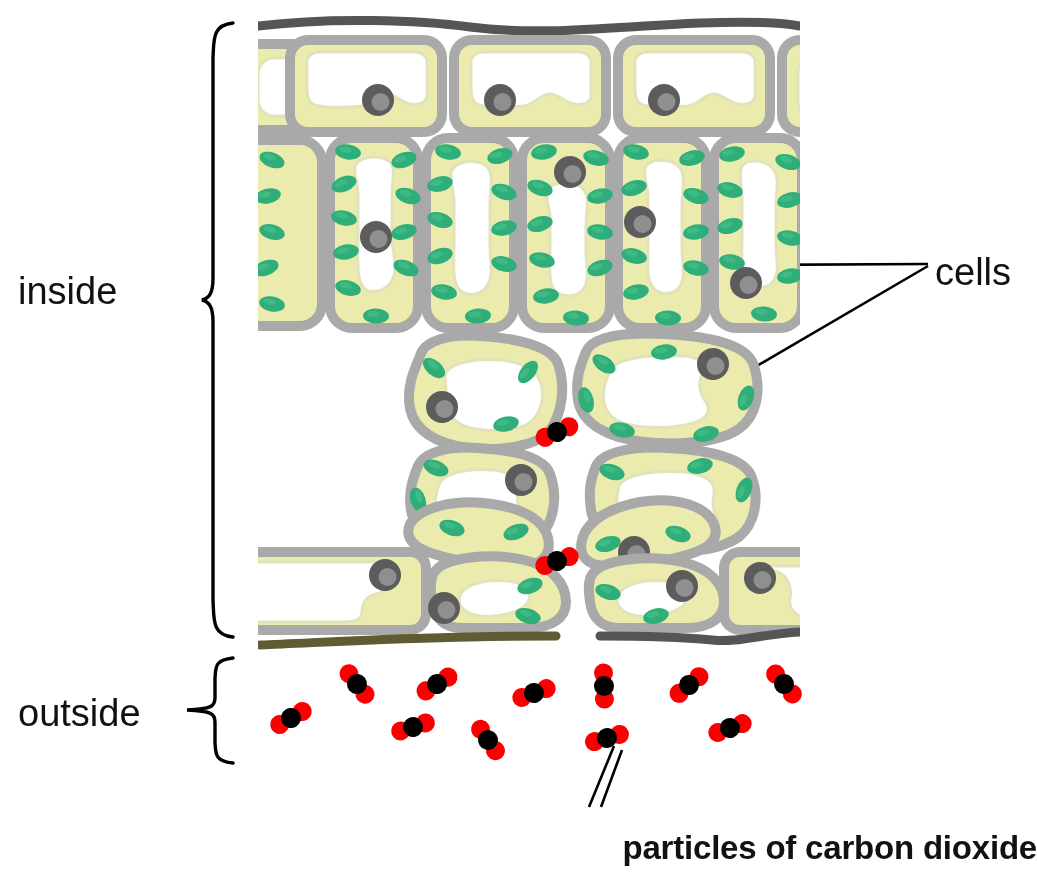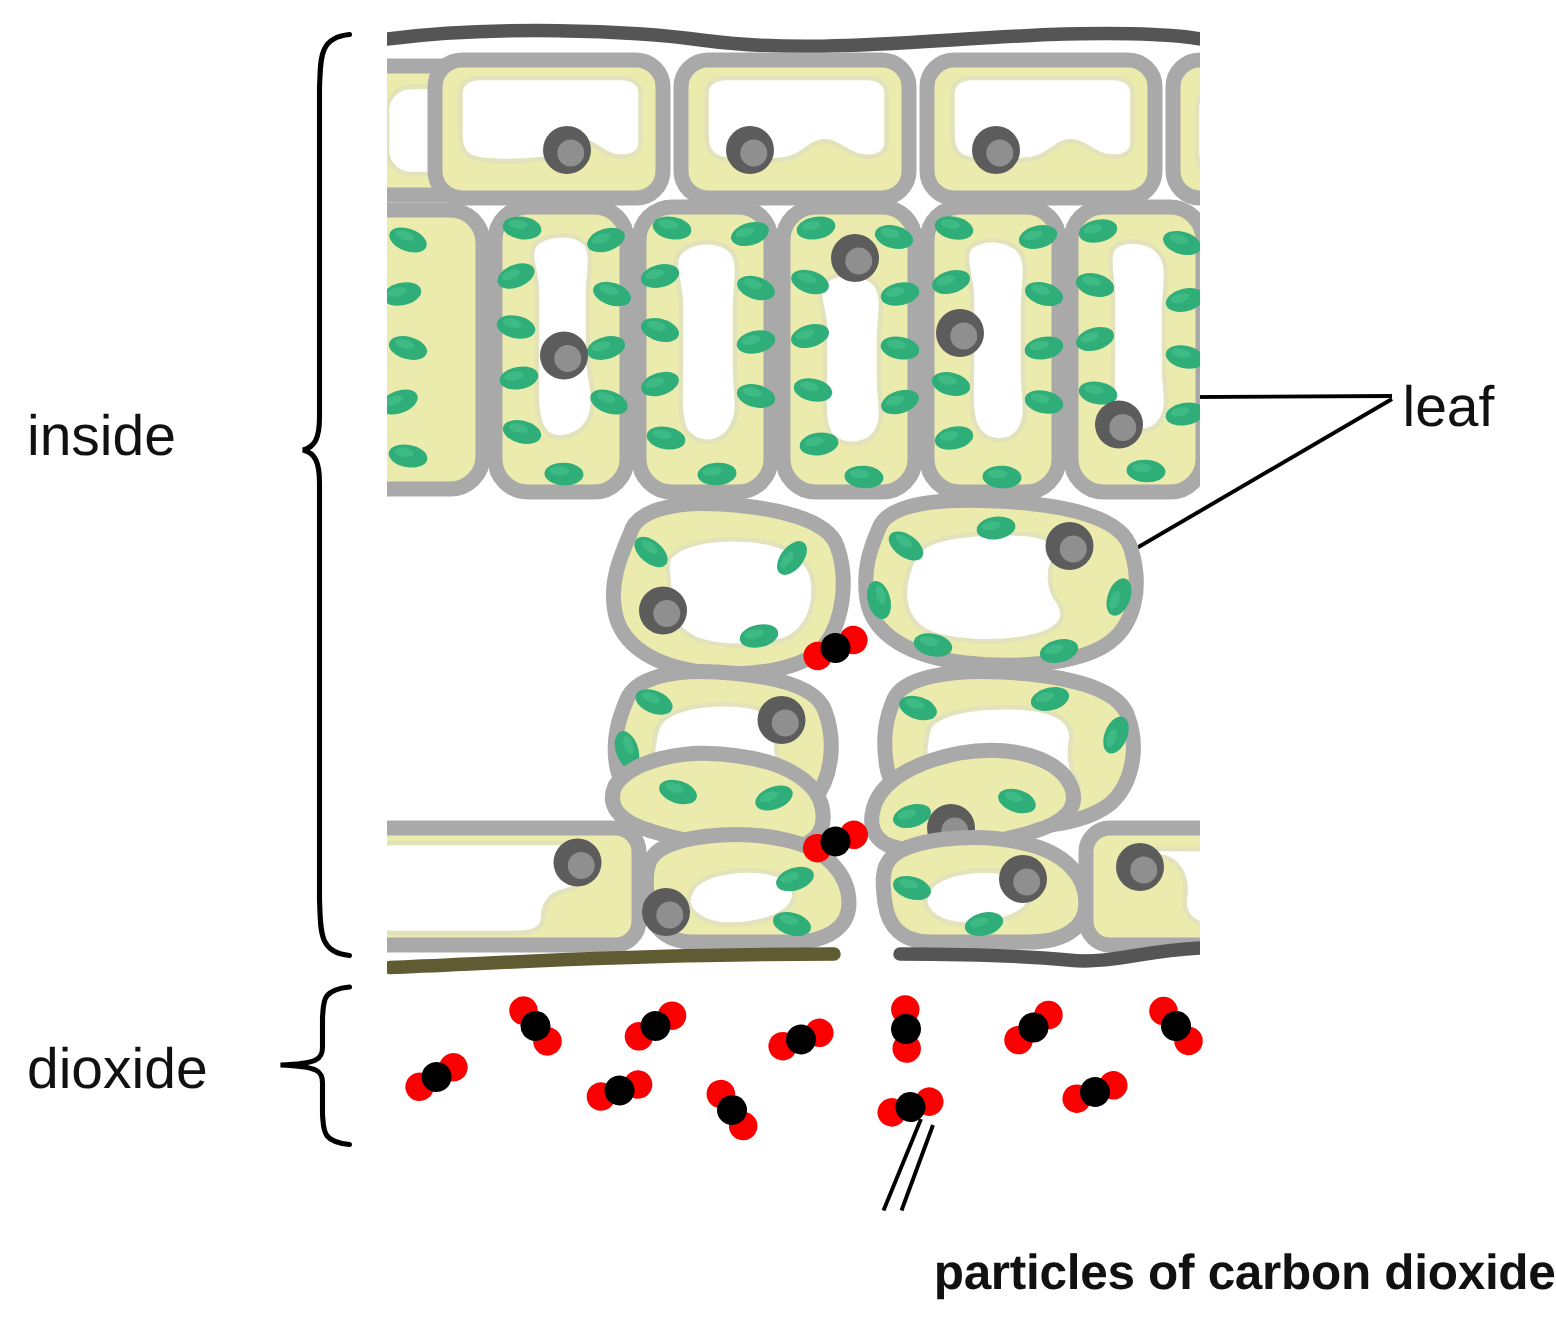--- a/index.html
+++ b/index.html
@@ -363,19 +363,19 @@
       <use href="#co2" transform="translate(604,686) rotate(88)"></use>
       <use href="#co2" transform="translate(607,738) rotate(-16)"></use>
       <use href="#co2" transform="translate(689,685) rotate(-40)"></use>
       <use href="#co2" transform="translate(730,728) rotate(-20)"></use>
       <use href="#co2" transform="translate(784,684) rotate(50)"></use>
     </g>
   </svg>
 
   <div class="label" id="label-inside-leaf"><span>inside</span><br></div>
 
-  <div class="label" id="label-outside">dioxide</div>
-
-  <div class="label" id="label-cells">leaf</div>
+  <div class="label" id="label-outside">outside</div>
+
+  <div class="label" id="label-cells">cells</div>
 
   <div class="label" id="label-particles">particles of carbon dioxide</div>
 
 </div>
 
 </body></html>

